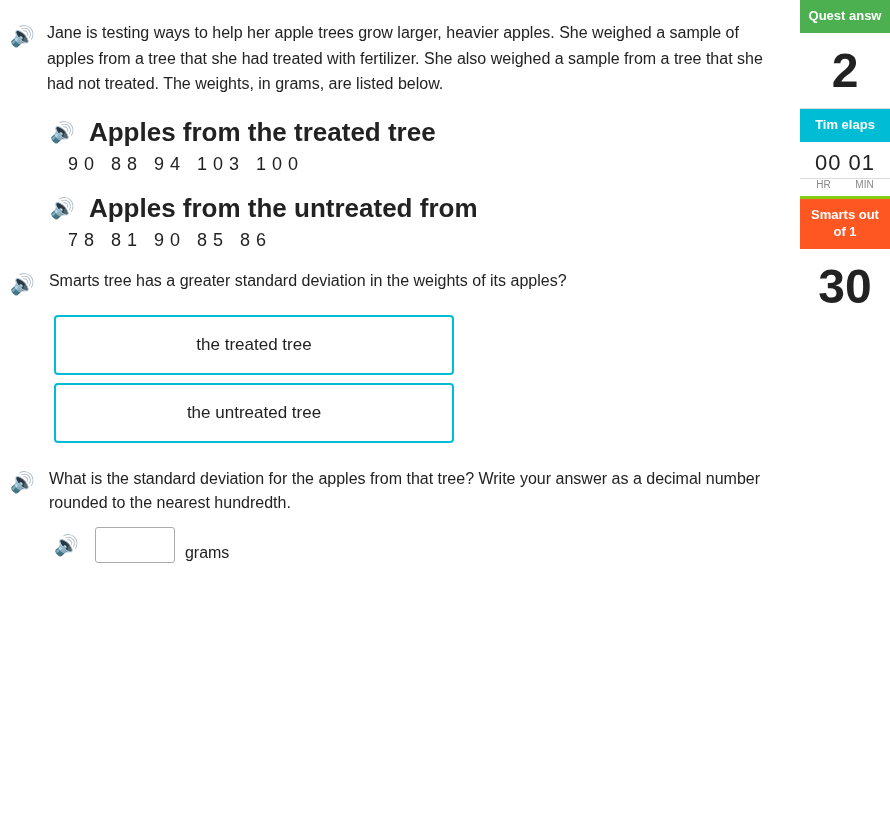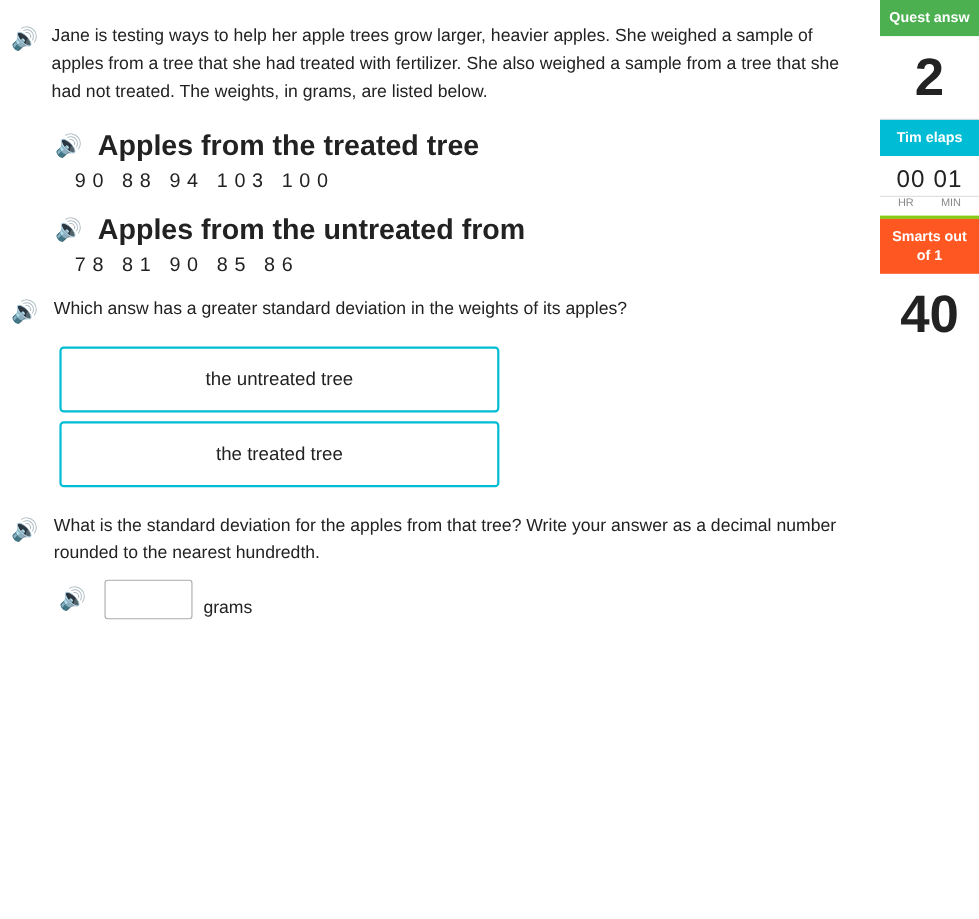--- a/index.html
+++ b/index.html
@@ -218,21 +218,21 @@
     <span> </span>
     <span>01</span>
   </div>
   <div class="sidebar-timer-labels">
     <span>HR</span>
     <span>MIN</span>
   </div>
   <div class="sidebar-smarts-box">
     <span>Smarts out of 1</span>
   </div>
-  <div class="sidebar-smarts-number">40</div>
+  <div class="sidebar-smarts-number">30</div>
 </div>
 
 <div class="main-content">
 
   <div class="intro-paragraph">
     <span class="speaker-icon">🔊</span>
     <span class="intro-text">Jane is testing ways to help her apple trees grow larger, heavier apples. She weighed a sample of apples from a tree that she had treated with fertilizer. She also weighed a sample from a tree that she had not treated. The weights, in grams, are listed below.</span>
   </div>
 
   <div class="section-heading">
@@ -242,25 +242,25 @@
   <div class="data-values">90   88   94   103   100</div>
 
   <div class="section-heading">
     <span class="speaker-icon">🔊</span>
     <span>Apples from the untreated from</span>
   </div>
   <div class="data-values">78   81   90   85   86</div>
 
   <div class="question-row">
     <span class="speaker-icon">🔊</span>
-    <span>Which answ has a greater standard deviation in the weights of its apples?</span>
-  </div>
-
+    <span>Smarts tree has a greater standard deviation in the weights of its apples?</span>
+  </div>
+
+  <button class="answer-option">the treated tree</button>
   <button class="answer-option">the untreated tree</button>
-  <button class="answer-option">the treated tree</button>
 
   <div class="write-answer-section">
     <div class="write-answer-question">
       <span class="speaker-icon">🔊</span>
       <span>What is the standard deviation for the apples from that tree? Write your answer as a decimal number rounded to the nearest hundredth.</span>
     </div>
     <div class="answer-input-row">
       <span class="speaker-icon">🔊</span>
       <input class="answer-input" type="text" style="">
       <span class="grams-label">grams</span>

